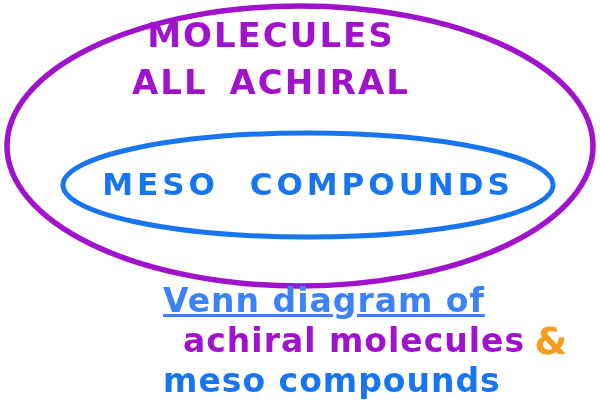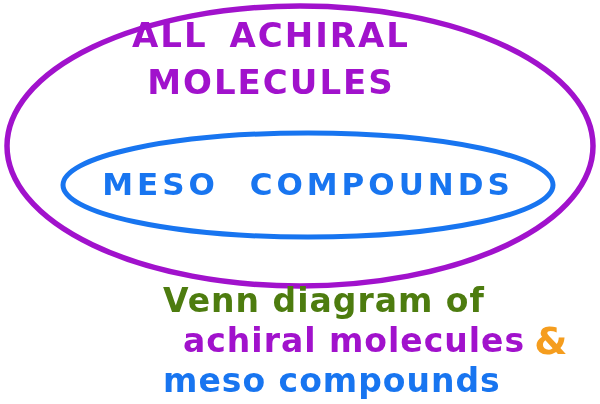--- a/index.html
+++ b/index.html
@@ -64,27 +64,27 @@
 <body>
 
 <div class="canvas" style="background-color: rgb(255, 255, 255);">
 
   <svg class="ellipse-layer" width="600" height="404" viewBox="0 0 600 404">
     <ellipse cx="300" cy="146" rx="293" ry="140" fill="none" stroke-width="5.5" stroke-linecap="round" stroke="#A112CC"></ellipse>
     <ellipse cx="308" cy="185" rx="245" ry="52" fill="none" stroke-width="5" stroke-linecap="round" stroke="#1875F0"></ellipse>
   </svg>
 
   <div class="outer-title" style="color: rgb(161, 18, 204);">
+    <div>MOLECULES</div>
     <div>ALL ACHIRAL</div>
-    <div>MOLECULES</div>
   </div>
 
   <div class="inner-label" style="color: rgb(24, 117, 240);">MESO COMPOUNDS</div>
 
   <div class="caption">
-    <div style="color: #4d7c0f;">Venn diagram of</div>
+    <div style="color: #3b82f6; text-decoration: underline;">Venn diagram of</div>
     <div>
       <span style="color: rgb(161, 18, 204); margin-left: 20px;">achiral molecules</span><span class="amp" style="color: rgb(245, 157, 30);">&amp;</span>
     </div>
     <div style="color: rgb(24, 117, 240);">meso compounds</div>
   </div>
 
 </div>
 
 </body></html>

